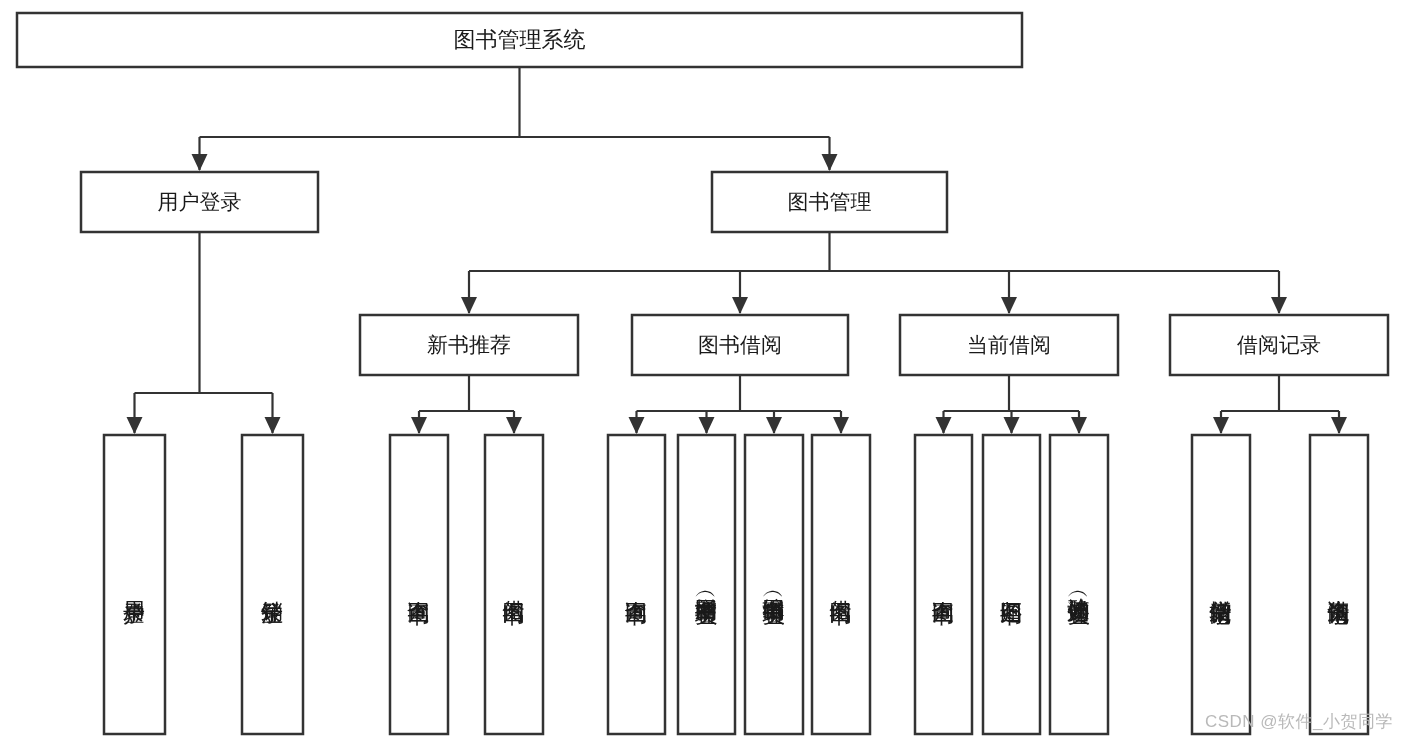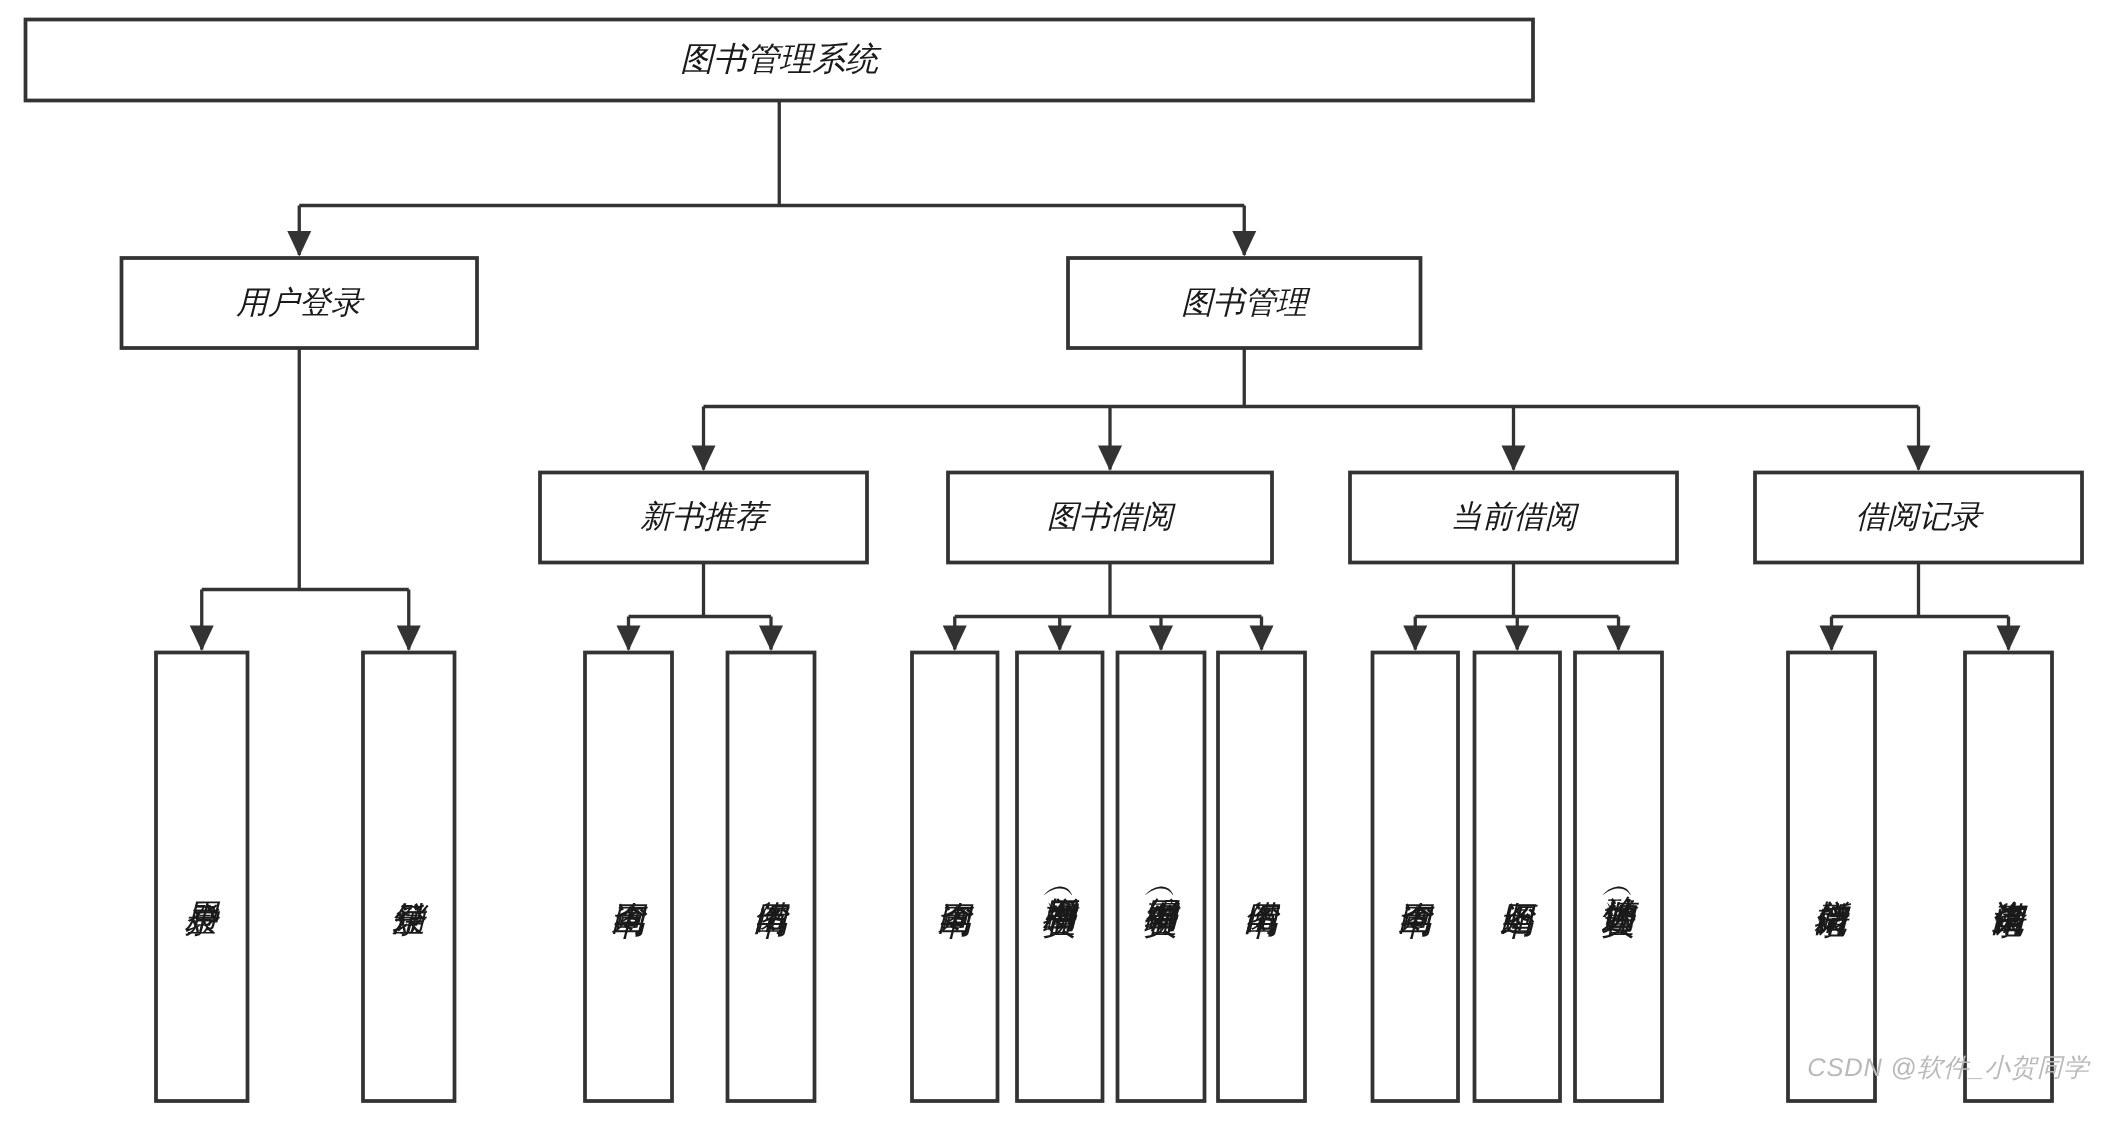--- a/index.html
+++ b/index.html
@@ -10,21 +10,20 @@
   }
   body {
     font-family: "Liberation Sans", "DejaVu Sans", sans-serif;
   }
   #diagram-root {
     position: relative;
     width: 1405px;
     height: 747px;
     background: #ffffff;
     overflow: hidden;
-    font-style: italic;
   }
   svg.diagram-canvas {
     position: absolute;
     left: 0;
     top: 0;
     width: 1405px;
     height: 747px;
     display: block;
   }
   .node-box {
@@ -69,21 +68,21 @@
     letter-spacing: 1px;
     white-space: nowrap;
   }
   .leaf-hit {
     position: absolute;
     background: transparent;
   }
   .watermark {
     position: absolute;
     right: 12px;
-    bottom: 24px;
+    bottom: 14px;
     font-family: "Liberation Sans", "DejaVu Sans", sans-serif;
     font-size: 17px;
     color: #b9b9b9;
     letter-spacing: 0.5px;
     white-space: nowrap;
     user-select: none;
   }
 </style>
 </head>
 <body>

